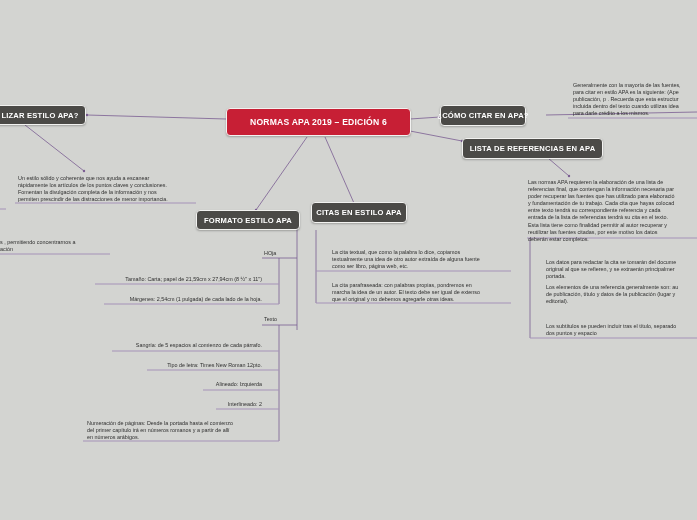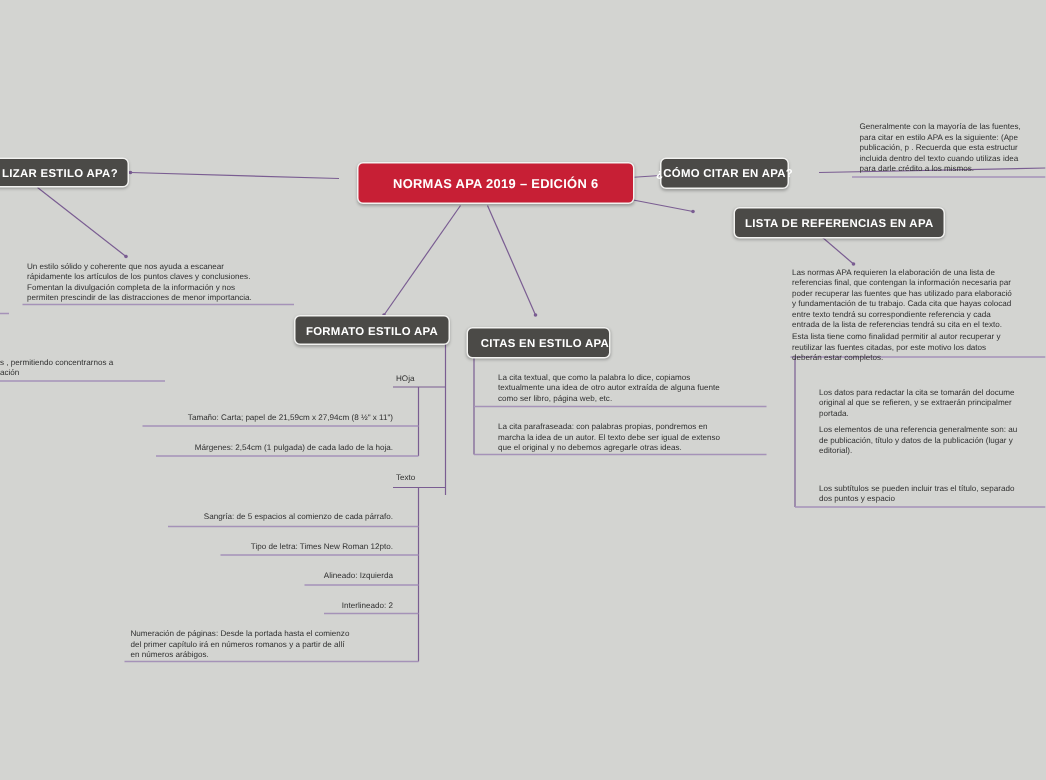--- a/index.html
+++ b/index.html
@@ -12,21 +12,21 @@
   .node {
     position:absolute; box-sizing:border-box;
     background:#4b4a47; color:#ffffff;
     border:1.5px solid #f2f2f0; border-radius:4px;
     font-weight:bold; font-size:7.6px; letter-spacing:0.2px;
     display:flex; align-items:center; justify-content:center;
     white-space:nowrap;
     box-shadow:0 1px 2px rgba(0,0,0,0.25);
   }
   .node.root {
-    background:#c71f35; font-size:8.6px;margin-left:12px;
+    background:#c71f35; font-size:8.6px;
   }
   .note {
     position:absolute; color:#2f2f2f; font-size:5.4px; line-height:7.1px;
     white-space:pre-line;
   }
   .label { position:absolute; color:#2f2f2f; font-size:5.4px; line-height:7px; white-space:nowrap; }
   .label.right { text-align:right; }
 </style>
 </head>
 <body>
@@ -103,21 +103,21 @@
 
 <div class="node" style="left:440px;top:105px;width:86px;height:21px;">
   <span>¿CÓMO CITAR EN APA?</span>
 </div>
 <div class="note" style="left:573px;top:82px;width:130px;">Generalmente con la mayoría de las fuentes,
 para citar en estilo APA es la siguiente: (Ape
 publicación, p .  Recuerda que esta estructur
 incluida dentro del texto cuando utilizas idea
 para darle crédito a los mismos.</div>
 
-<div class="node" style="left:462px;top:138px;width:141px;height:21px;margin-left:27px;">
+<div class="node" style="left:462px;top:138px;width:141px;height:21px;">
   <span>LISTA DE REFERENCIAS EN APA</span>
 </div>
 <div class="note" style="left:528px;top:179px;width:175px;">Las normas APA requieren la elaboración de una lista de
 referencias final, que contengan la información necesaria par
 poder recuperar las fuentes que has utilizado para elaboració
 y fundamentación de tu trabajo. Cada cita que hayas colocad
 entre texto tendrá su correspondiente referencia y cada
 entrada de la lista de referencias tendrá su cita en el texto.
 Esta lista tiene como finalidad permitir al autor recuperar y
 reutilizar las fuentes citadas, por este motivo los datos
@@ -139,21 +139,21 @@
 <div class="label right" style="right:435px;top:296px;">Márgenes: 2,54cm (1 pulgada) de cada lado de la hoja.</div>
 <div class="label" style="left:264px;top:316px;">Texto</div>
 <div class="label right" style="right:435px;top:342px;">Sangría: de 5 espacios al comienzo de cada párrafo.</div>
 <div class="label right" style="right:435px;top:362px;">Tipo de letra: Times New Roman 12pto.</div>
 <div class="label right" style="right:435px;top:381px;">Alineado: Izquierda</div>
 <div class="label right" style="right:435px;top:401px;">Interlineado: 2</div>
 <div class="note" style="left:87px;top:420px;width:190px;">Numeración de páginas: Desde la portada hasta el comienzo
 del primer capítulo irá en números romanos y a partir de allí
 en números arábigos.</div>
 
-<div class="node" style="left:311px;top:218px;width:96px;height:21px;justify-content:flex-end;">
+<div class="node" style="left:311px;top:202px;width:96px;height:21px;">
   <span>CITAS EN ESTILO APA</span>
 </div>
 <div class="note" style="left:332px;top:249px;width:185px;">La cita textual, que como la palabra lo dice, copiamos
 textualmente una idea de otro autor extraída de alguna fuente
 como ser libro, página web, etc.</div>
 <div class="note" style="left:332px;top:282px;width:185px;">La cita parafraseada: con palabras propias, pondremos en
 marcha la idea de un autor. El texto debe ser igual de extenso
 que el original y no debemos agregarle otras ideas.</div>
 
 </body></html>

